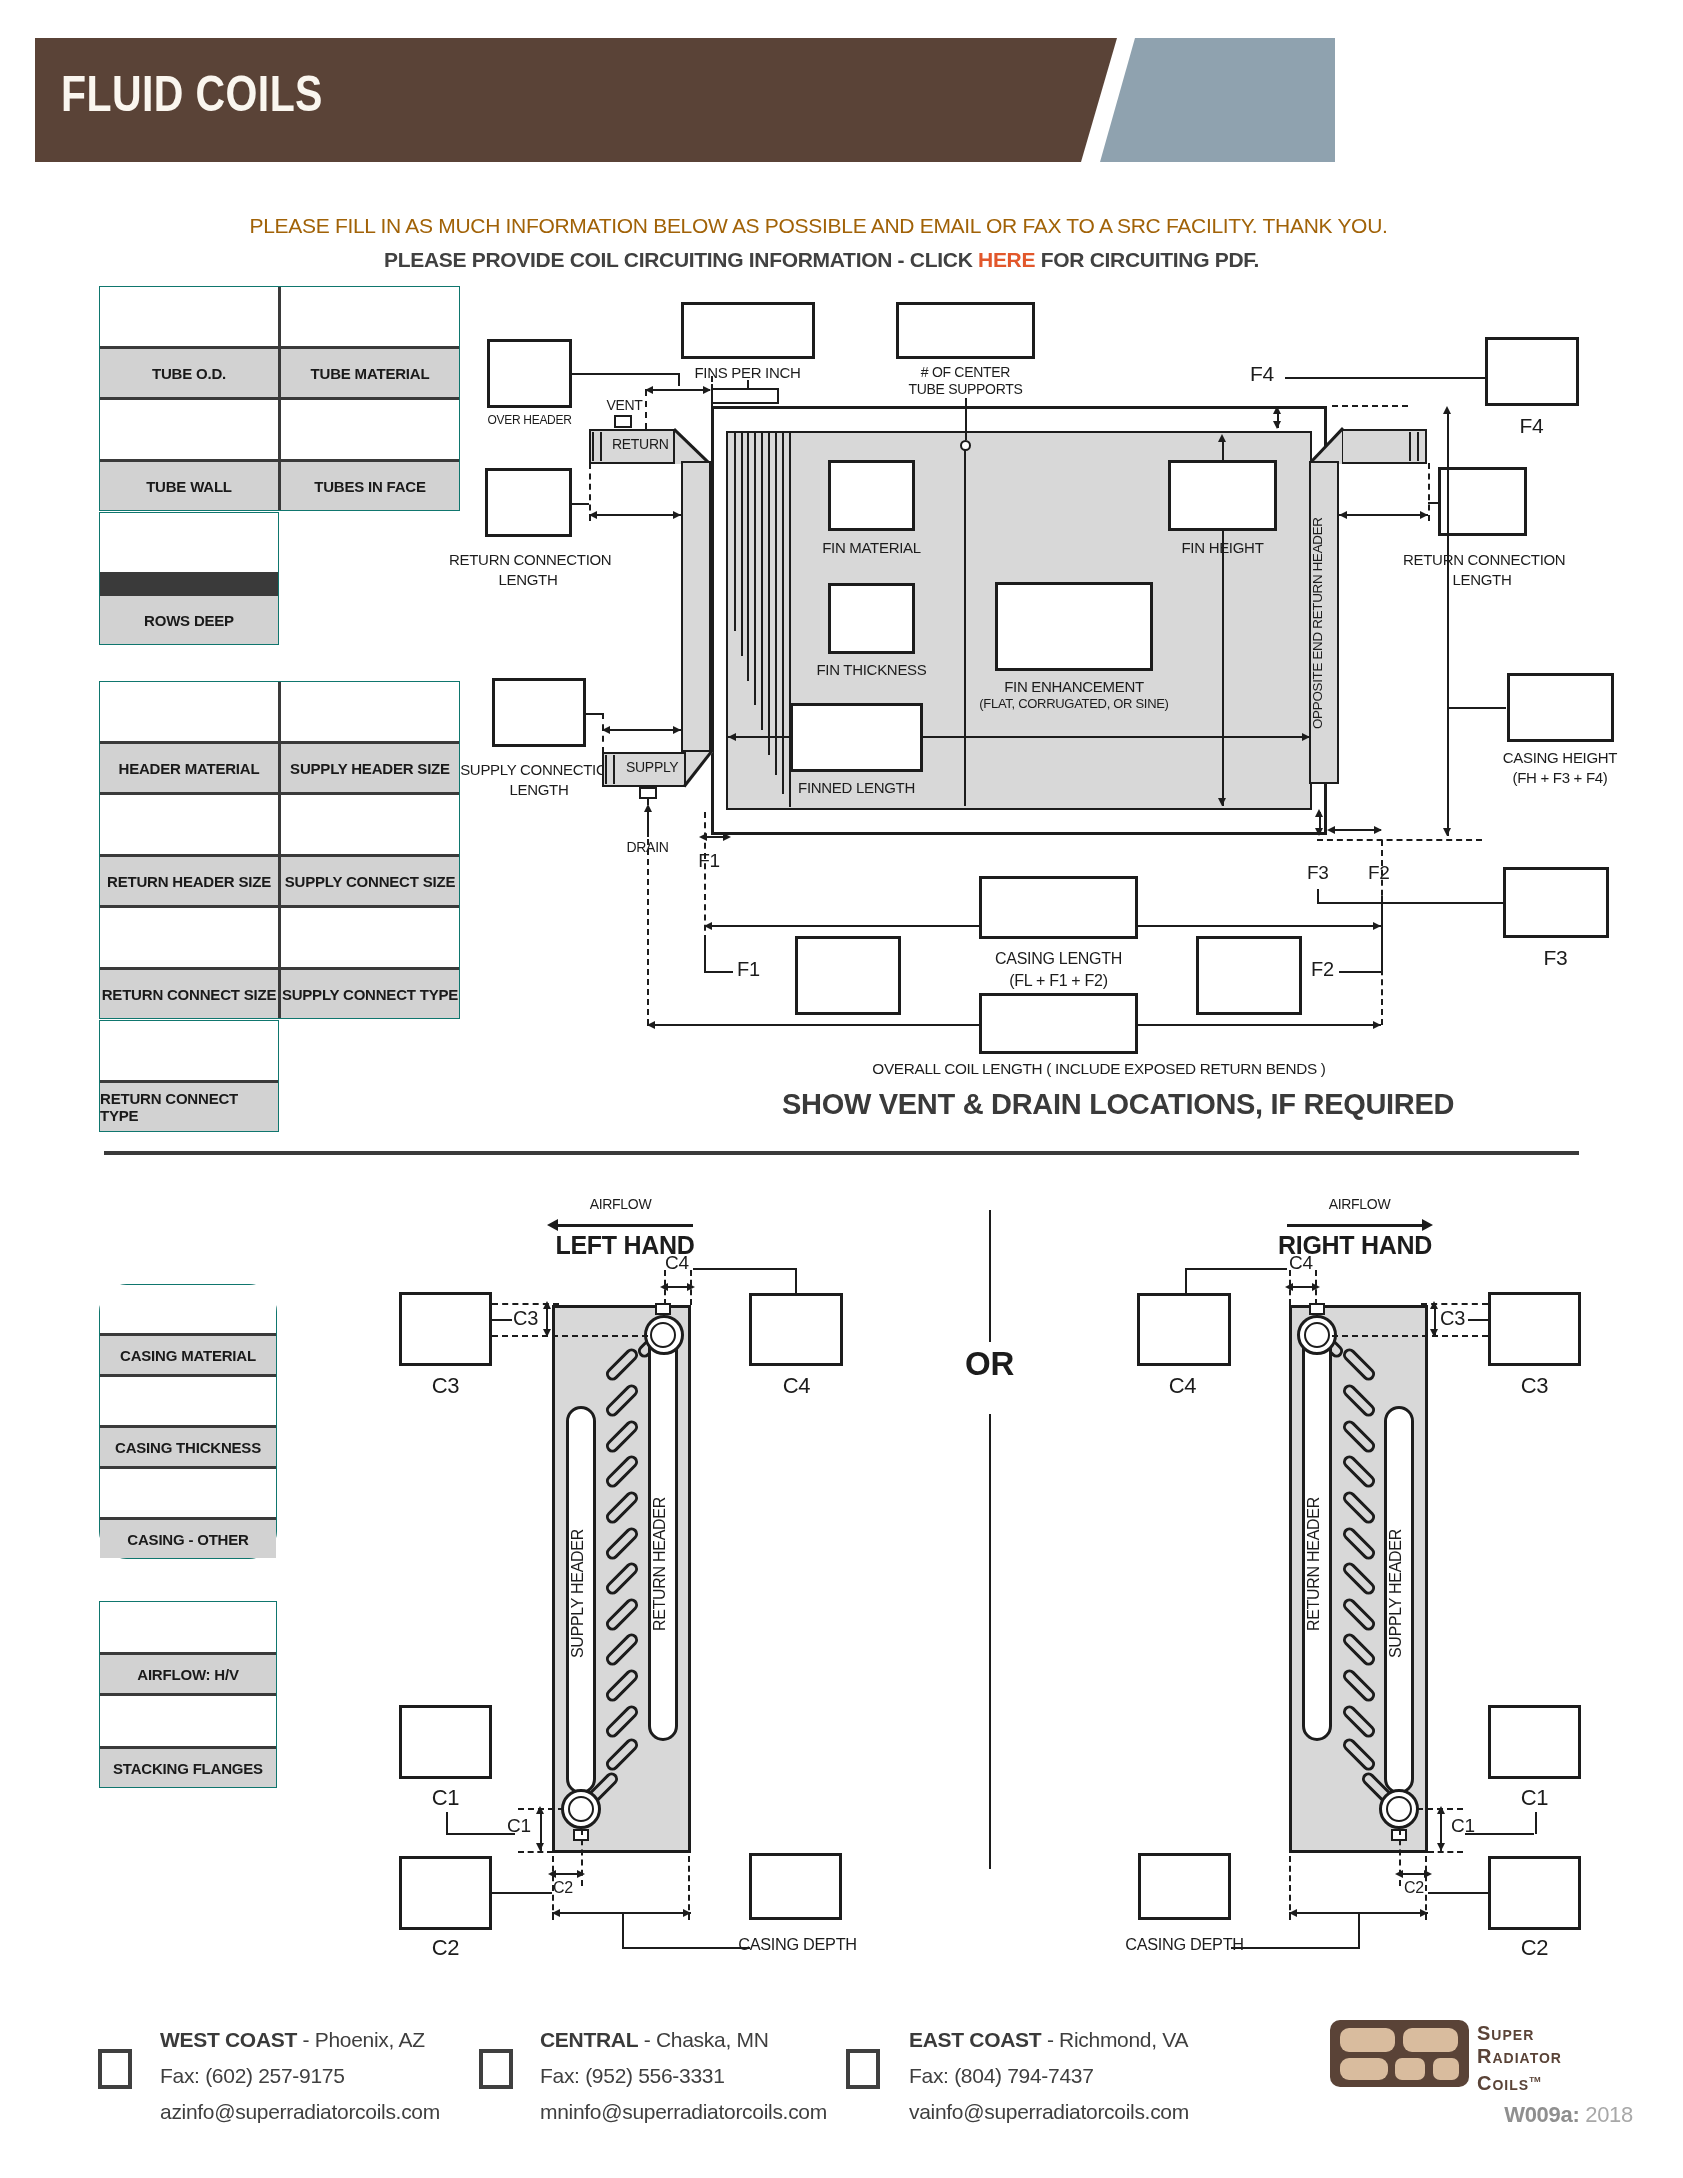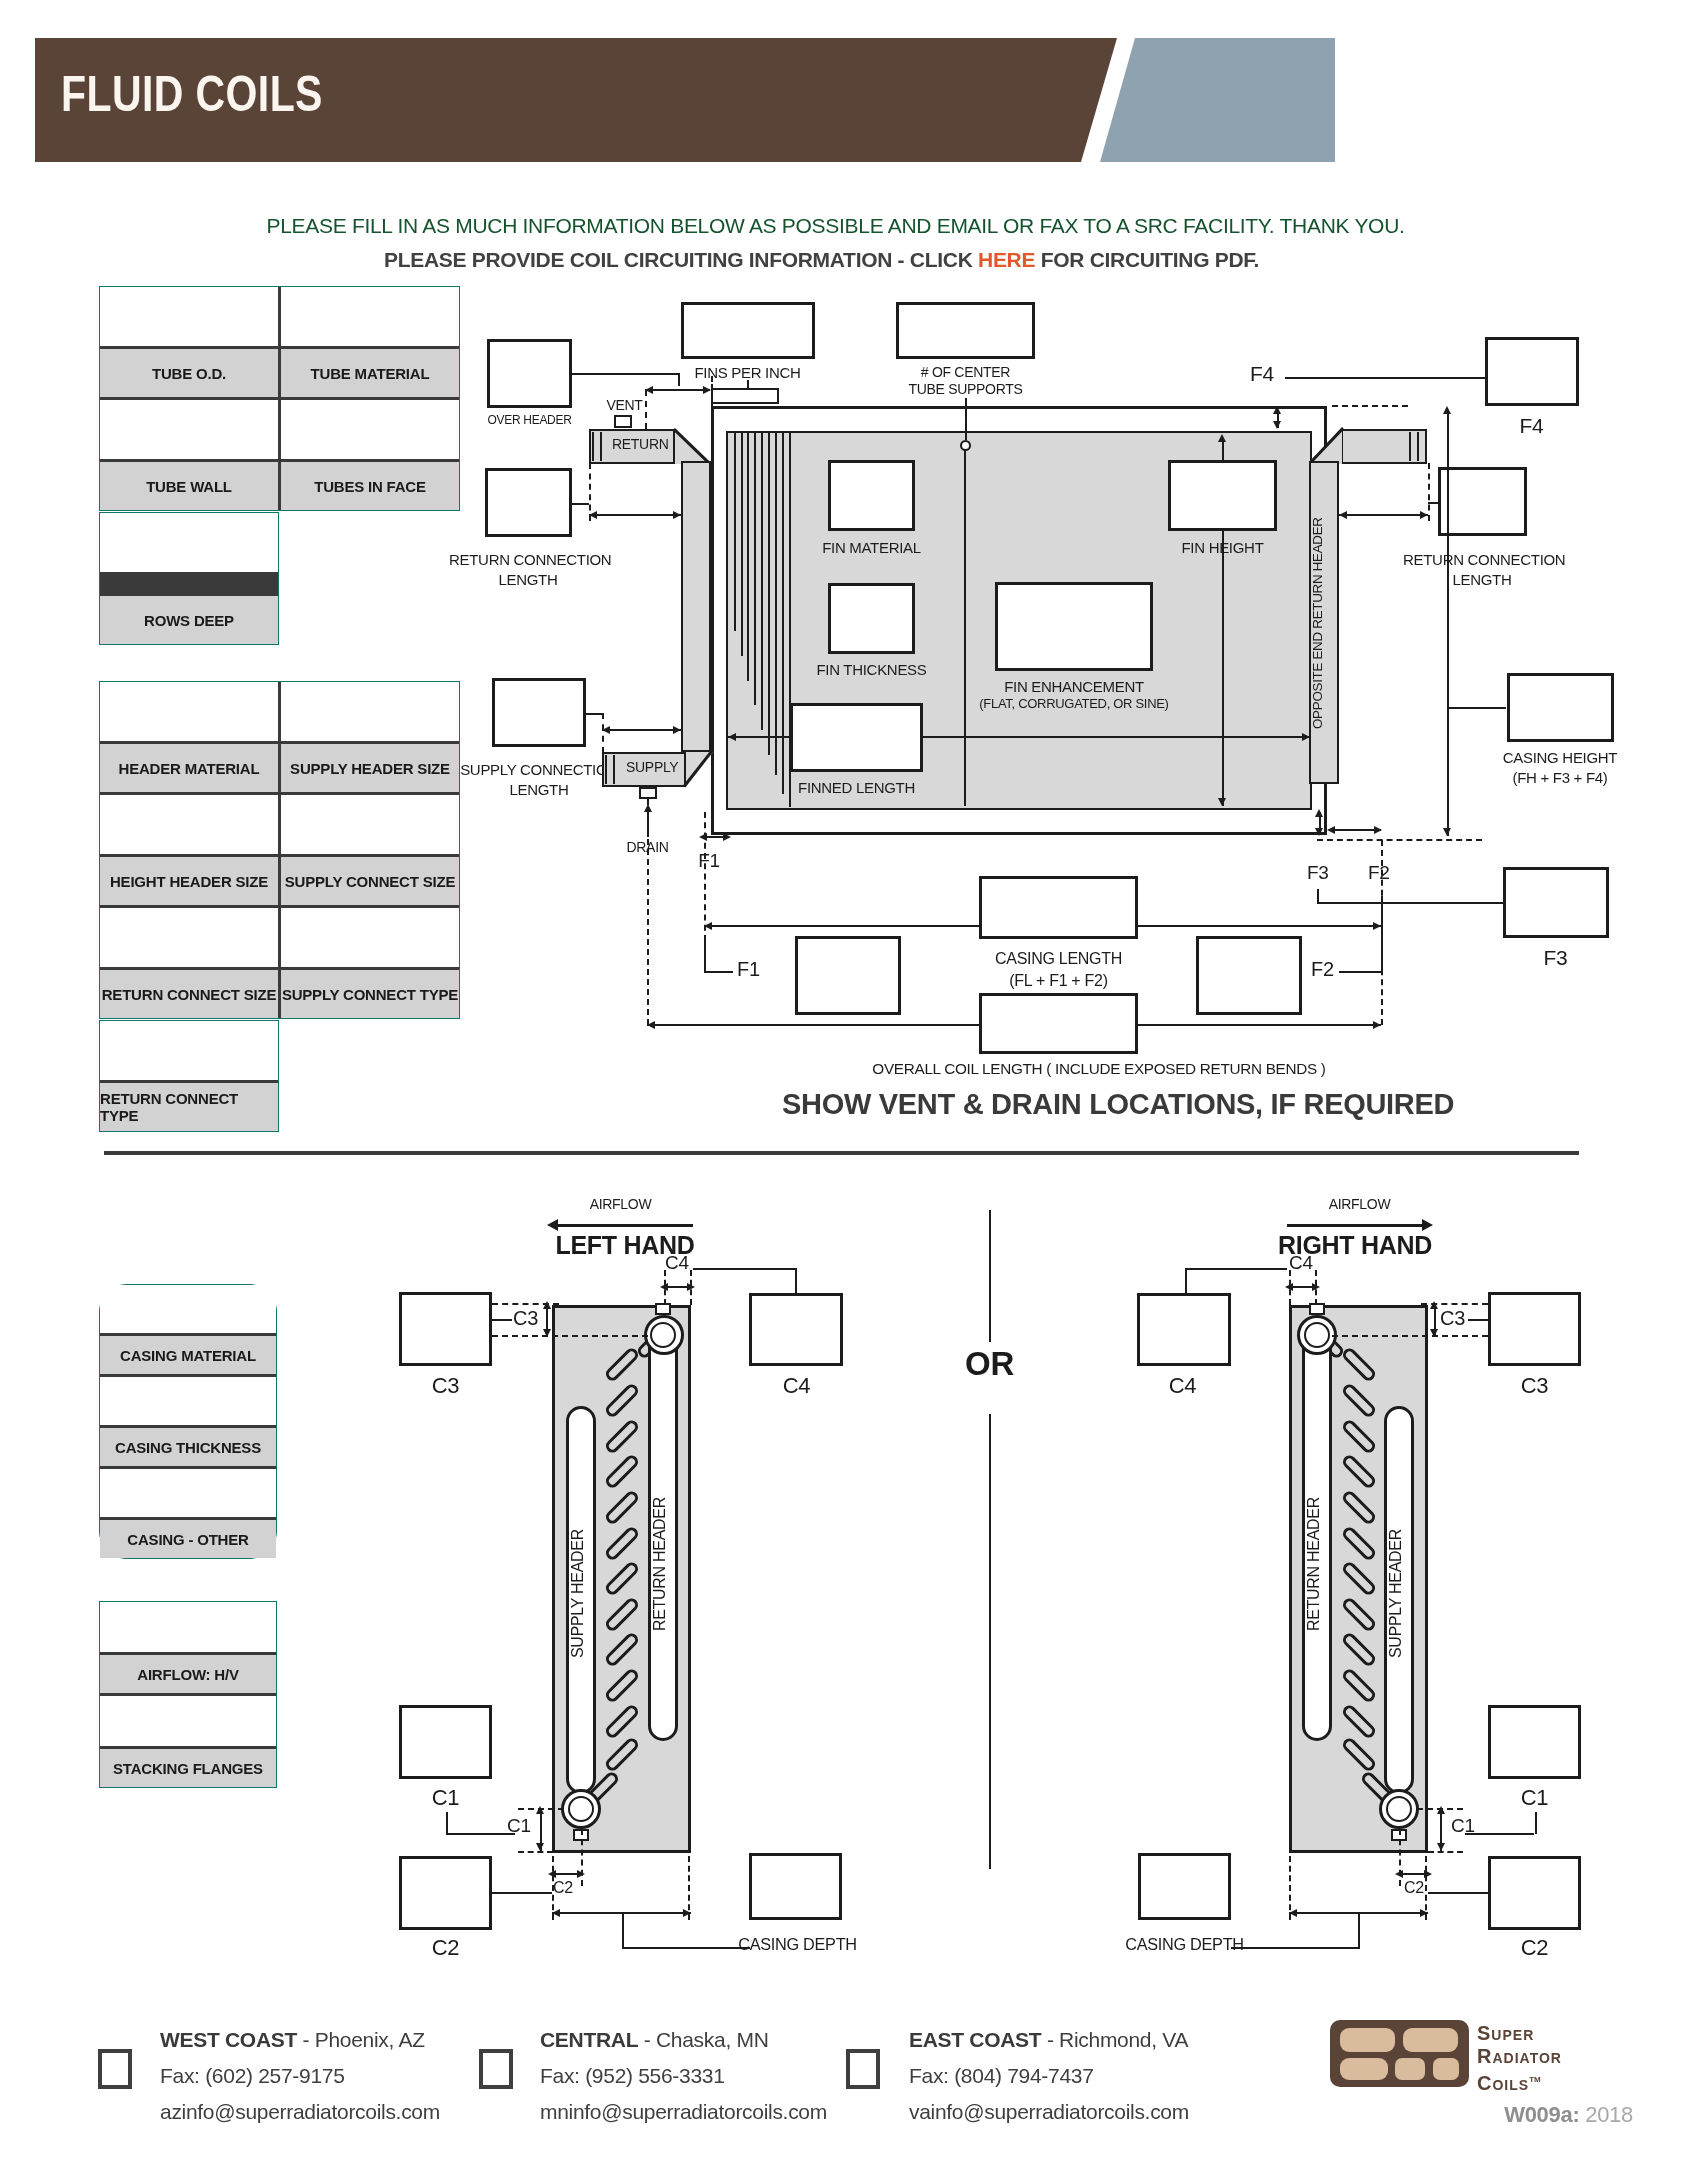--- a/index.html
+++ b/index.html
@@ -40,21 +40,21 @@
 </style>
 </head>
 <body>
 
 <div class="page">
 
   <div class="abs" style="left:35px;top:38px;width:1082px;height:124px;background:#5a4337;clip-path:polygon(0 0,100% 0,calc(100% - 36px) 100%,0 100%);"></div>
   <div class="t" style="left:61px;top:67px;font-size:50px;font-weight:600;color:#faf6ef;letter-spacing:0.5px;transform:scaleX(0.82);transform-origin:left top;">FLUID COILS</div>
   <div class="abs" style="left:1100px;top:38px;width:235px;height:124px;background:#8fa2af;clip-path:polygon(35px 0,100% 0,100% 100%,0 100%);"></div>
 
-  <div class="t tc" style="left:212px;top:214px;width:1247px;font-size:21px;font-weight:500;color:#14532d;">PLEASE FILL IN AS MUCH INFORMATION BELOW AS POSSIBLE AND EMAIL OR FAX TO A SRC FACILITY. THANK YOU.</div>
+  <div class="t tc" style="left:195px;top:214px;width:1247px;font-size:21px;font-weight:500;color:#a16207;">PLEASE FILL IN AS MUCH INFORMATION BELOW AS POSSIBLE AND EMAIL OR FAX TO A SRC FACILITY. THANK YOU.</div>
   <div class="t tc" style="left:198px;top:248px;width:1247px;font-size:21px;font-weight:700;color:#414141;">
     <span>PLEASE PROVIDE COIL CIRCUITING INFORMATION - CLICK </span><span style="color:#e2572b;cursor:pointer;">HERE</span><span> FOR CIRCUITING PDF.</span>
   </div>
 
   <div class="spec" style="left:99px;top:286px;grid-template-columns:178px 178px;grid-template-rows:59px 48px 59px 48px;">
     <div class="cw"></div>
     <div class="cw"></div>
     <div class="cg">TUBE O.D.</div>
     <div class="cg">TUBE MATERIAL</div>
     <div class="cw"></div>
@@ -67,21 +67,21 @@
     <div class="cg">ROWS DEEP</div>
   </div>
 
   <div class="spec" style="left:99px;top:681px;grid-template-columns:178px 178px;grid-template-rows:59px 48px 59px 48px 59px 48px;">
     <div class="cw"></div>
     <div class="cw"></div>
     <div class="cg">HEADER MATERIAL</div>
     <div class="cg">SUPPLY HEADER SIZE</div>
     <div class="cw"></div>
     <div class="cw"></div>
-    <div class="cg">HEIGHT HEADER SIZE</div>
+    <div class="cg">RETURN HEADER SIZE</div>
     <div class="cg">SUPPLY CONNECT SIZE</div>
     <div class="cw"></div>
     <div class="cw"></div>
     <div class="cg">RETURN CONNECT SIZE</div>
     <div class="cg">SUPPLY CONNECT TYPE</div>
   </div>
   <div class="spec" style="left:99px;top:1020px;grid-template-columns:178px;grid-template-rows:59px 48px;">
     <div class="cw"></div>
     <div class="cg">RETURN CONNECT TYPE</div>
   </div>

